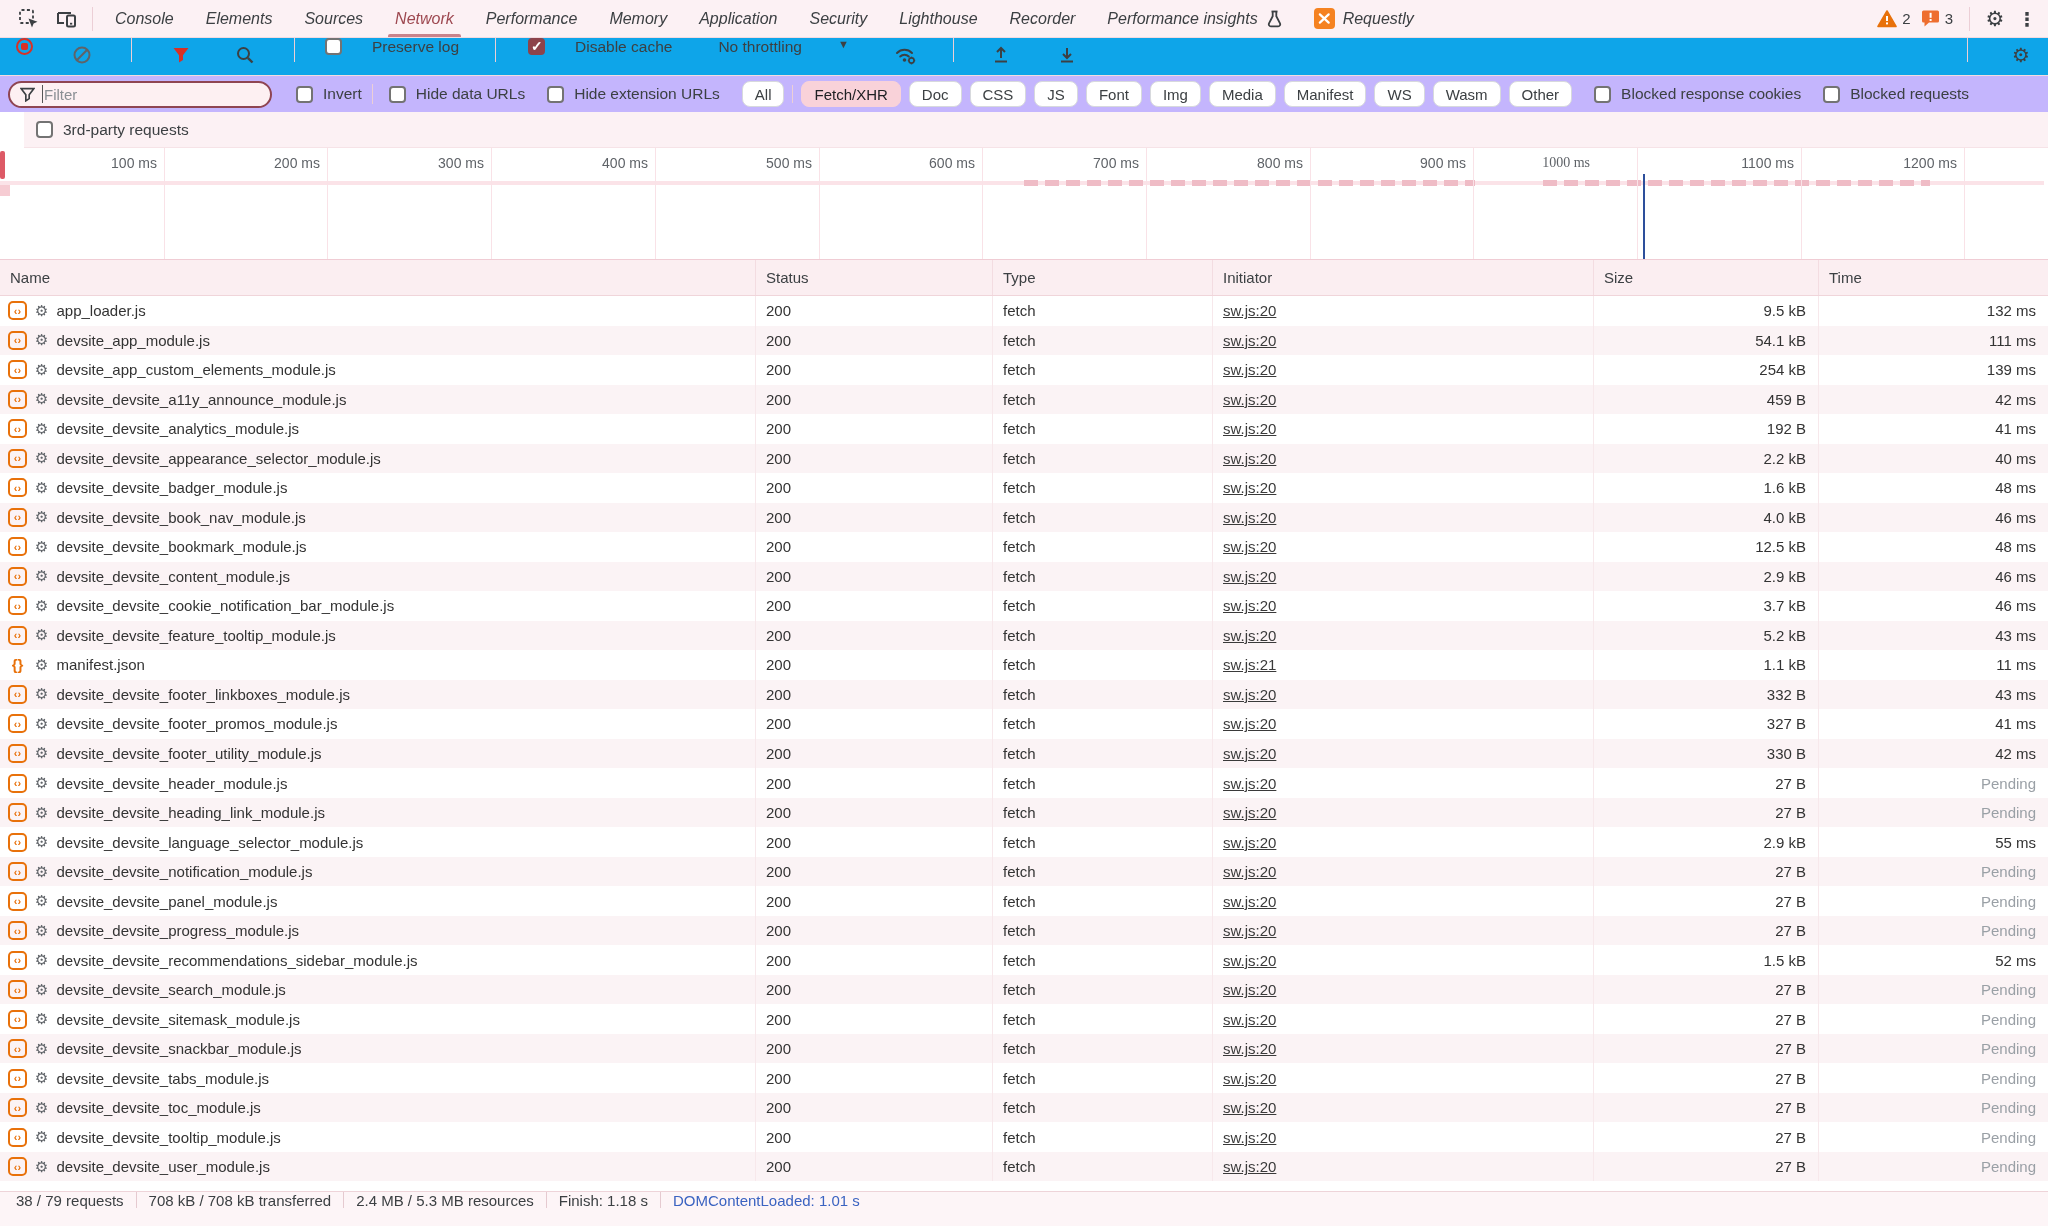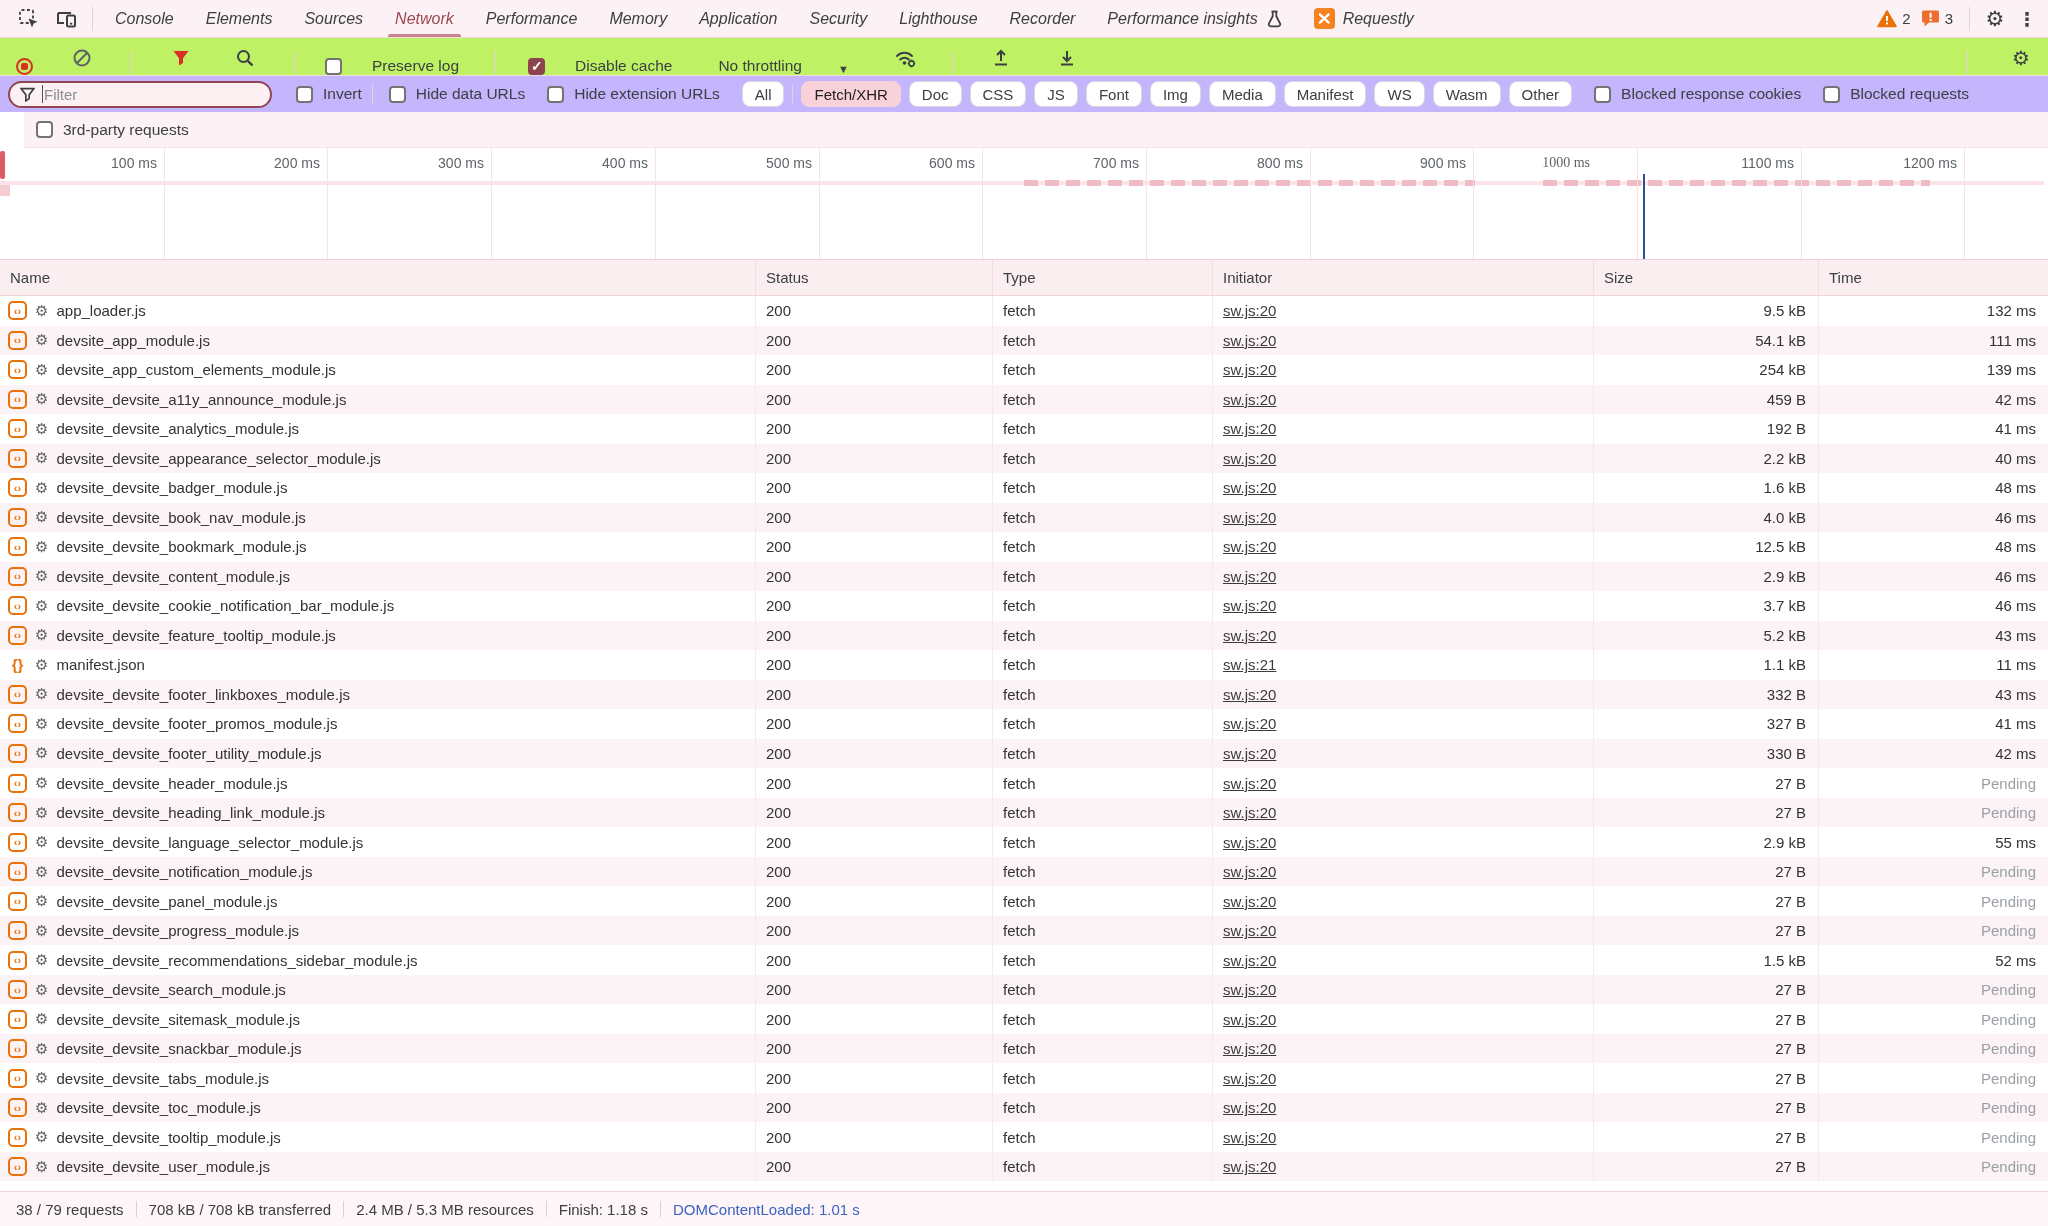--- a/index.html
+++ b/index.html
@@ -17,21 +17,21 @@
   .tab{display:flex;align-items:center;padding:0 16px;font-size:16px;color:#3c4043;position:relative;white-space:nowrap;}
   .tab.selected{color:#9d4850;}
   .tab.selected::after{content:"";position:absolute;left:9px;right:9px;bottom:0;height:3px;background:#c9838b;border-radius:2px 2px 0 0;}
   .tab .flask{margin-left:9px;}
   .rq-logo{width:21px;height:21px;border-radius:4px;background:#f58220;display:flex;align-items:center;justify-content:center;margin-right:8px;}
   .top-right{margin-left:auto;display:flex;align-items:center;margin-right:8px;}
   .count{font-size:15px;color:#3c4043;margin:0 10px 0 5px;}
   .glyph{font-family:"DejaVu Sans",sans-serif;color:#3c4043;}
 
   
-  .toolbar{height:38px;background:#bef264;border-bottom:1px solid #f2dbe0;display:flex;align-items:flex-end;gap:20px;}
+  .toolbar{height:38px;background:#0ea5e9;border-bottom:1px solid #f2dbe0;display:flex;align-items:flex-start;gap:20px;}
   .rec{width:17px;height:17px;border:2.5px solid #d93025;border-radius:50%;position:relative;margin-left:16px;flex:none;}
   .rec::after{content:"";position:absolute;left:3px;top:3px;right:3px;bottom:3px;background:#d93025;border-radius:2px;}
   .cb{width:17px;height:17px;border:2px solid #737373;border-radius:4px;background:#fff;flex:none;position:relative;}
   .cb.checked{background:#8d434b;border-color:#8d434b;}
   .cb.checked::after{content:"✓";position:absolute;left:1px;top:-2px;color:#fff;font-size:14px;font-weight:bold;}
   .cb-label{font-size:15.5px;color:#3c4043;margin-left:10px;white-space:nowrap;}
   .throttle{font-size:15.5px;color:#3c4043;margin-left:26px;}
   .caret-down{font-size:11px;color:#3c4043;margin-left:16px;}
 
   
@@ -72,21 +72,21 @@
   .name-cell{padding-left:8px;gap:8px;}
   .ic-script{width:19px;height:19px;border:2px solid #e8710a;border-radius:5px;color:#e8710a;font-size:11px;font-weight:bold;
     display:flex;align-items:center;justify-content:center;flex:none;letter-spacing:0;}
   .ic-json{width:19px;height:19px;color:#e8710a;font-size:15px;font-weight:bold;display:flex;align-items:center;justify-content:center;flex:none;}
   .row-gear{font-family:"DejaVu Sans",sans-serif;color:#5f6368;font-size:15px;flex:none;}
   .init-link{color:#3a3a3a;text-decoration:underline;}
   .pending{color:#9aa0a6;}
 
   
   .footer{position:absolute;left:0;right:0;bottom:0;height:35px;background:#fdf5f7;border-top:1px solid #eed4d9;
-    display:flex;align-items:center;font-size:15px;color:#3c4043;padding-left:16px;}
+    display:flex;align-items:flex-start;font-size:15px;color:#3c4043;padding-left:16px;}
   .footer .vsep{height:16px;background:#e5cad0;margin:0 12px;}
   .f-blue{color:#3b63c1;}
   .page{position:relative;width:2048px;height:1226px;}
 </style>
 </head>
 <body>
 
 <div class="page">
 
   <div class="topbar">

